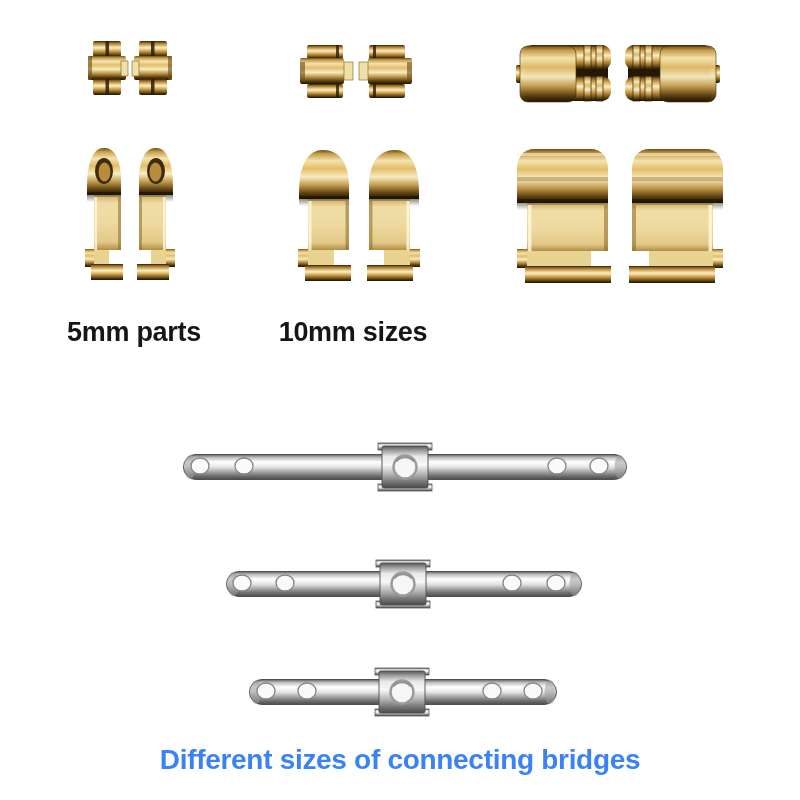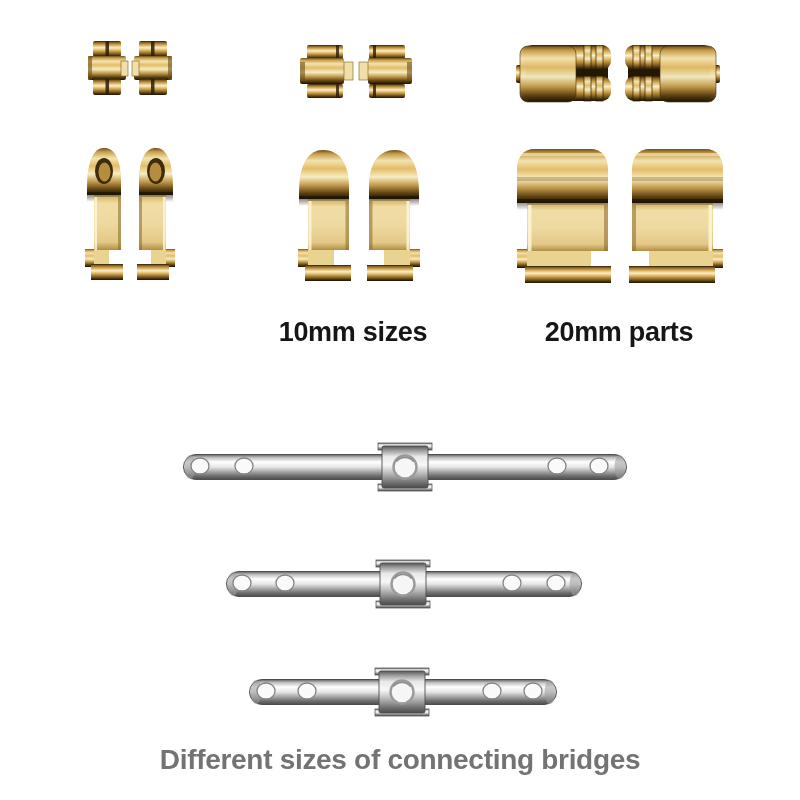--- a/index.html
+++ b/index.html
@@ -2,21 +2,21 @@
 <html><head>
 <meta charset="utf-8">
 <style>
   html,body{margin:0;padding:0;background:#ffffff;}
   .page{position:relative;width:800px;height:800px;background:#ffffff;overflow:hidden;
         font-family:"Liberation Sans","DejaVu Sans",sans-serif;}
   .abs{position:absolute;}
   .size-label{position:absolute;width:200px;text-align:center;
               font-size:27px;font-weight:700;color:#161616;letter-spacing:-0.3px;}
   .caption{position:absolute;left:0;top:744px;width:800px;text-align:center;
-           font-size:28px;font-weight:700;color:#737373;letter-spacing:-0.3px;}
+           font-size:28px;font-weight:700;color:#3b82f6;letter-spacing:-0.3px;}
   svg{display:block;}
 </style>
 </head>
 <body>
 
 <div class="page">
 
   <svg width="0" height="0" style="position:absolute" aria-hidden="true">
     <defs>
       <linearGradient id="brassV" x1="0" y1="0" x2="0" y2="1">
@@ -93,20 +93,21 @@
       <rect x="3" y="45" width="34" height="10" fill="url(#fadeDark)"></rect>
       <rect x="10" y="50" width="27" height="53" fill="url(#bodyV)"></rect>
       <rect x="10.5" y="50" width="2.5" height="53" fill="#fdf6d8" opacity="0.85"></rect>
       <rect x="34" y="50" width="3" height="53" fill="#8a6a28" opacity="0.55"></rect>
       <rect x="1" y="102" width="9" height="18" fill="url(#brassCap)"></rect>
       <rect x="7" y="117" width="32" height="16" fill="url(#brassV)"></rect>
     </g>
     <use href="#clipL5" xlink:href="#clipL5" transform="translate(92,0) scale(-1,1)"></use>
   </svg>
 
+  <div class="size-label" style="left:34px;top:317px">5mm parts</div>
 
   <svg class="abs" style="left:300px;top:45px" width="112" height="56" viewBox="0 0 112 56">
     <g id="connL10">
       <rect x="7" y="0" width="36" height="14" rx="2" fill="url(#brassV)"></rect>
       <rect x="36" y="0" width="3" height="14" fill="#2a1c06" opacity="0.8"></rect>
       <rect x="0" y="13" width="44" height="26" rx="2" fill="url(#brassCap)"></rect>
       <rect x="0" y="17" width="5" height="18" fill="#6b4e18" opacity="0.6"></rect>
       <rect x="44" y="17" width="9" height="18" fill="#f0e0a8" stroke="#7a5a1e" stroke-width="0.6"></rect>
       <rect x="7" y="39" width="36" height="14" rx="2" fill="url(#brassV)"></rect>
       <rect x="36" y="39" width="3" height="14" fill="#2a1c06" opacity="0.8"></rect>
@@ -154,21 +155,20 @@
       <rect x="2" y="52" width="91" height="11" fill="url(#fadeDark)"></rect>
       <rect x="12" y="58" width="81" height="46" fill="url(#bodyV)"></rect>
       <rect x="13" y="58" width="3.5" height="46" fill="#fdf6d8" opacity="0.85"></rect>
       <rect x="89" y="58" width="4" height="46" fill="#8a6a28" opacity="0.55"></rect>
       <rect x="2" y="102" width="10" height="19" fill="url(#brassCap)"></rect>
       <rect x="10" y="119" width="86" height="17" fill="url(#brassV)"></rect>
     </g>
     <use href="#clipL20" xlink:href="#clipL20" transform="translate(210,0) scale(-1,1)"></use>
   </svg>
 
-  <div class="size-label" style="left:519px;top:317px">20mm parts</div>
 
   <svg class="abs" style="left:183px;top:439px" width="444" height="58" viewBox="0 0 444 58">
     <rect x="0.5" y="15.5" width="443" height="25" rx="12.5" fill="url(#chromeV)" stroke="#4f4f4f" stroke-width="1"></rect>
     <ellipse cx="7" cy="28" rx="5.5" ry="12" fill="#9a9a9a" opacity="0.55"></ellipse>
     <ellipse cx="437" cy="28" rx="5.5" ry="12" fill="#9a9a9a" opacity="0.55"></ellipse>
     <g>
       <ellipse cx="17" cy="27" rx="9" ry="8" fill="#fafafa" stroke="#858585" stroke-width="1.3"></ellipse>
       <ellipse cx="61" cy="27" rx="9" ry="8" fill="#fafafa" stroke="#858585" stroke-width="1.3"></ellipse>
       <ellipse cx="374" cy="27" rx="9" ry="8" fill="#fafafa" stroke="#858585" stroke-width="1.3"></ellipse>
       <ellipse cx="416" cy="27" rx="9" ry="8" fill="#fafafa" stroke="#858585" stroke-width="1.3"></ellipse>

